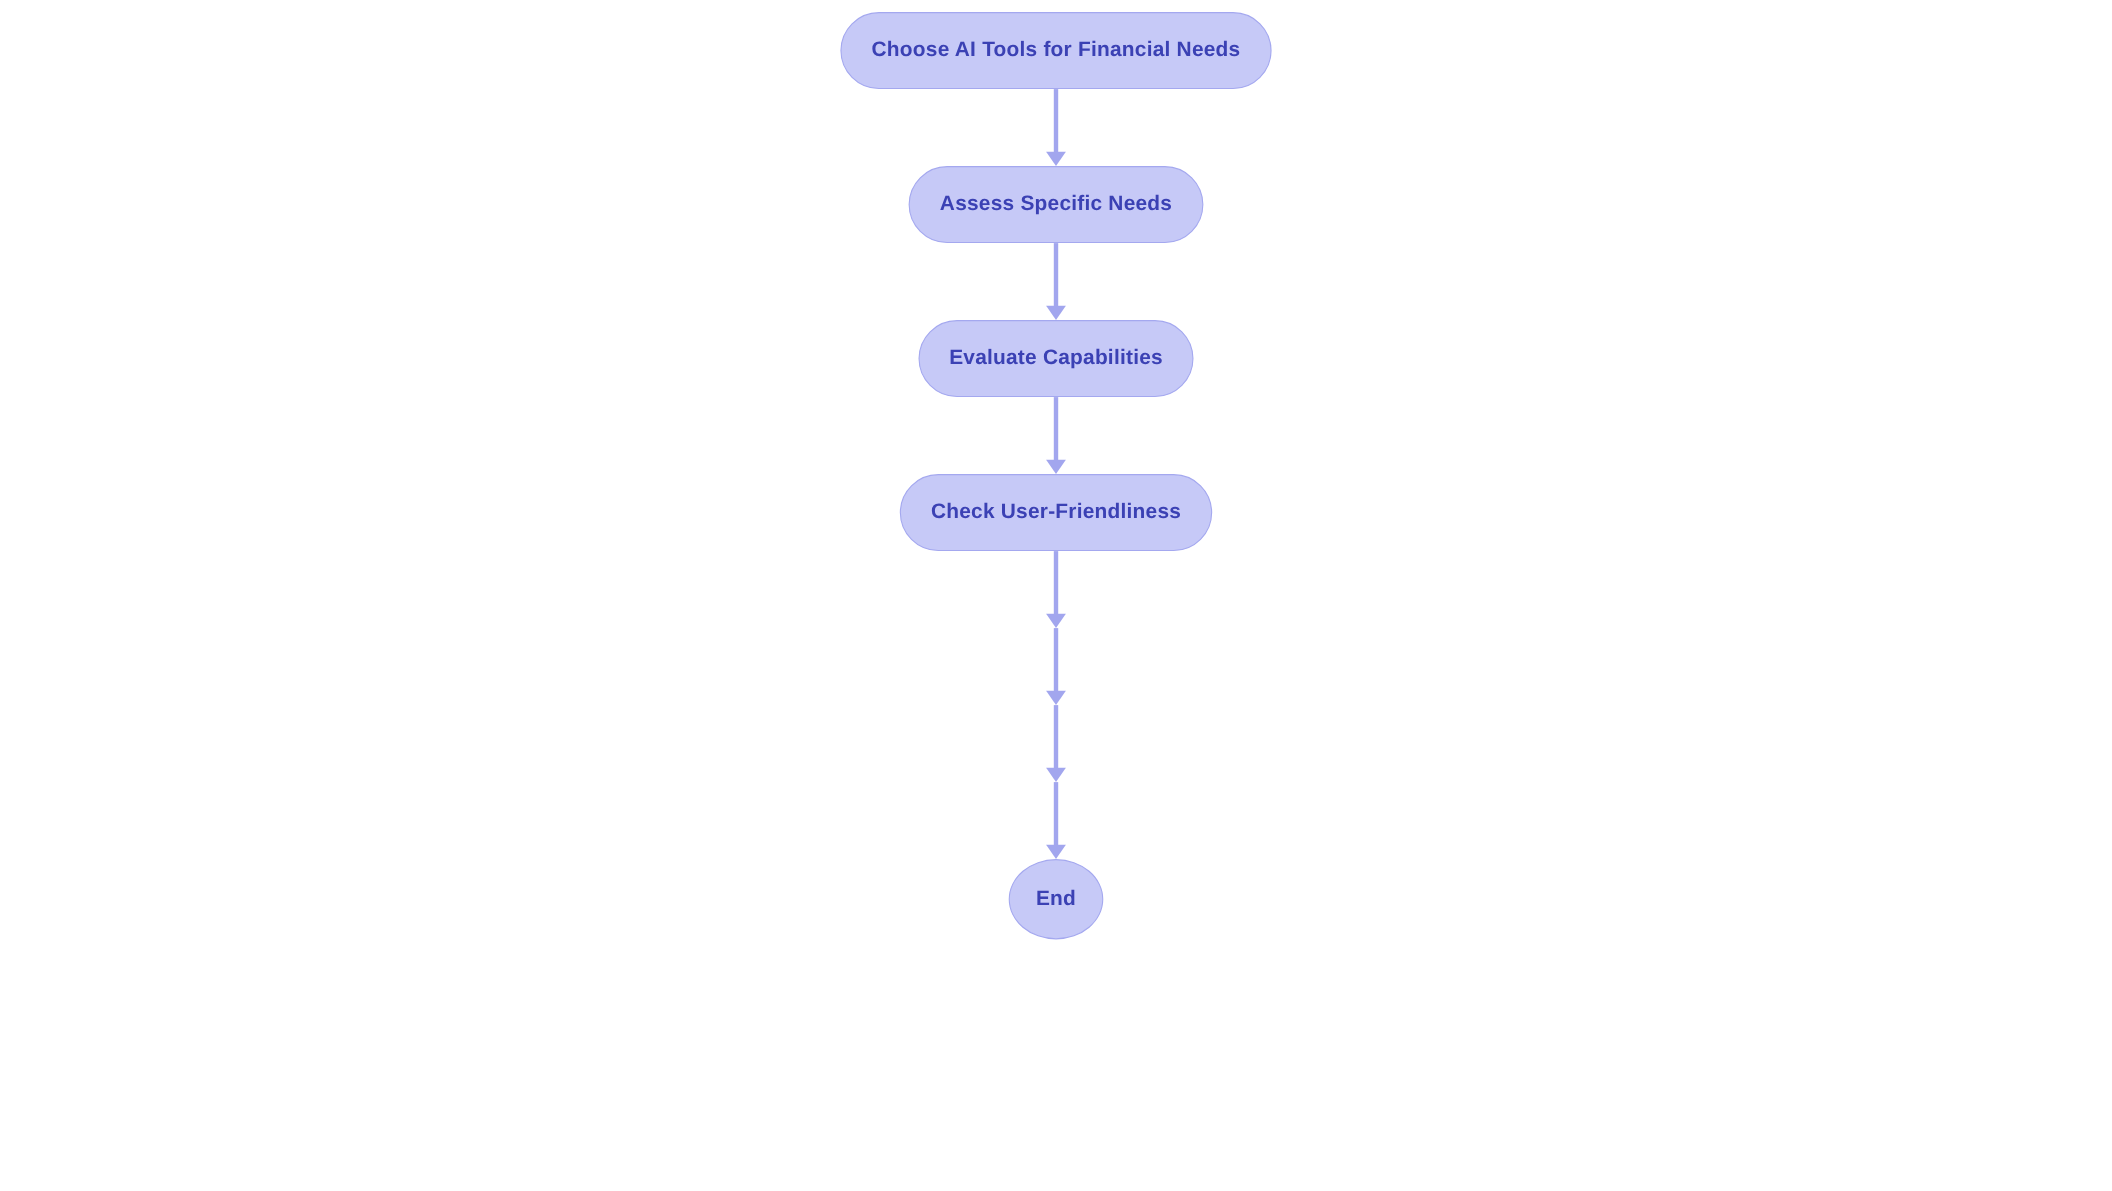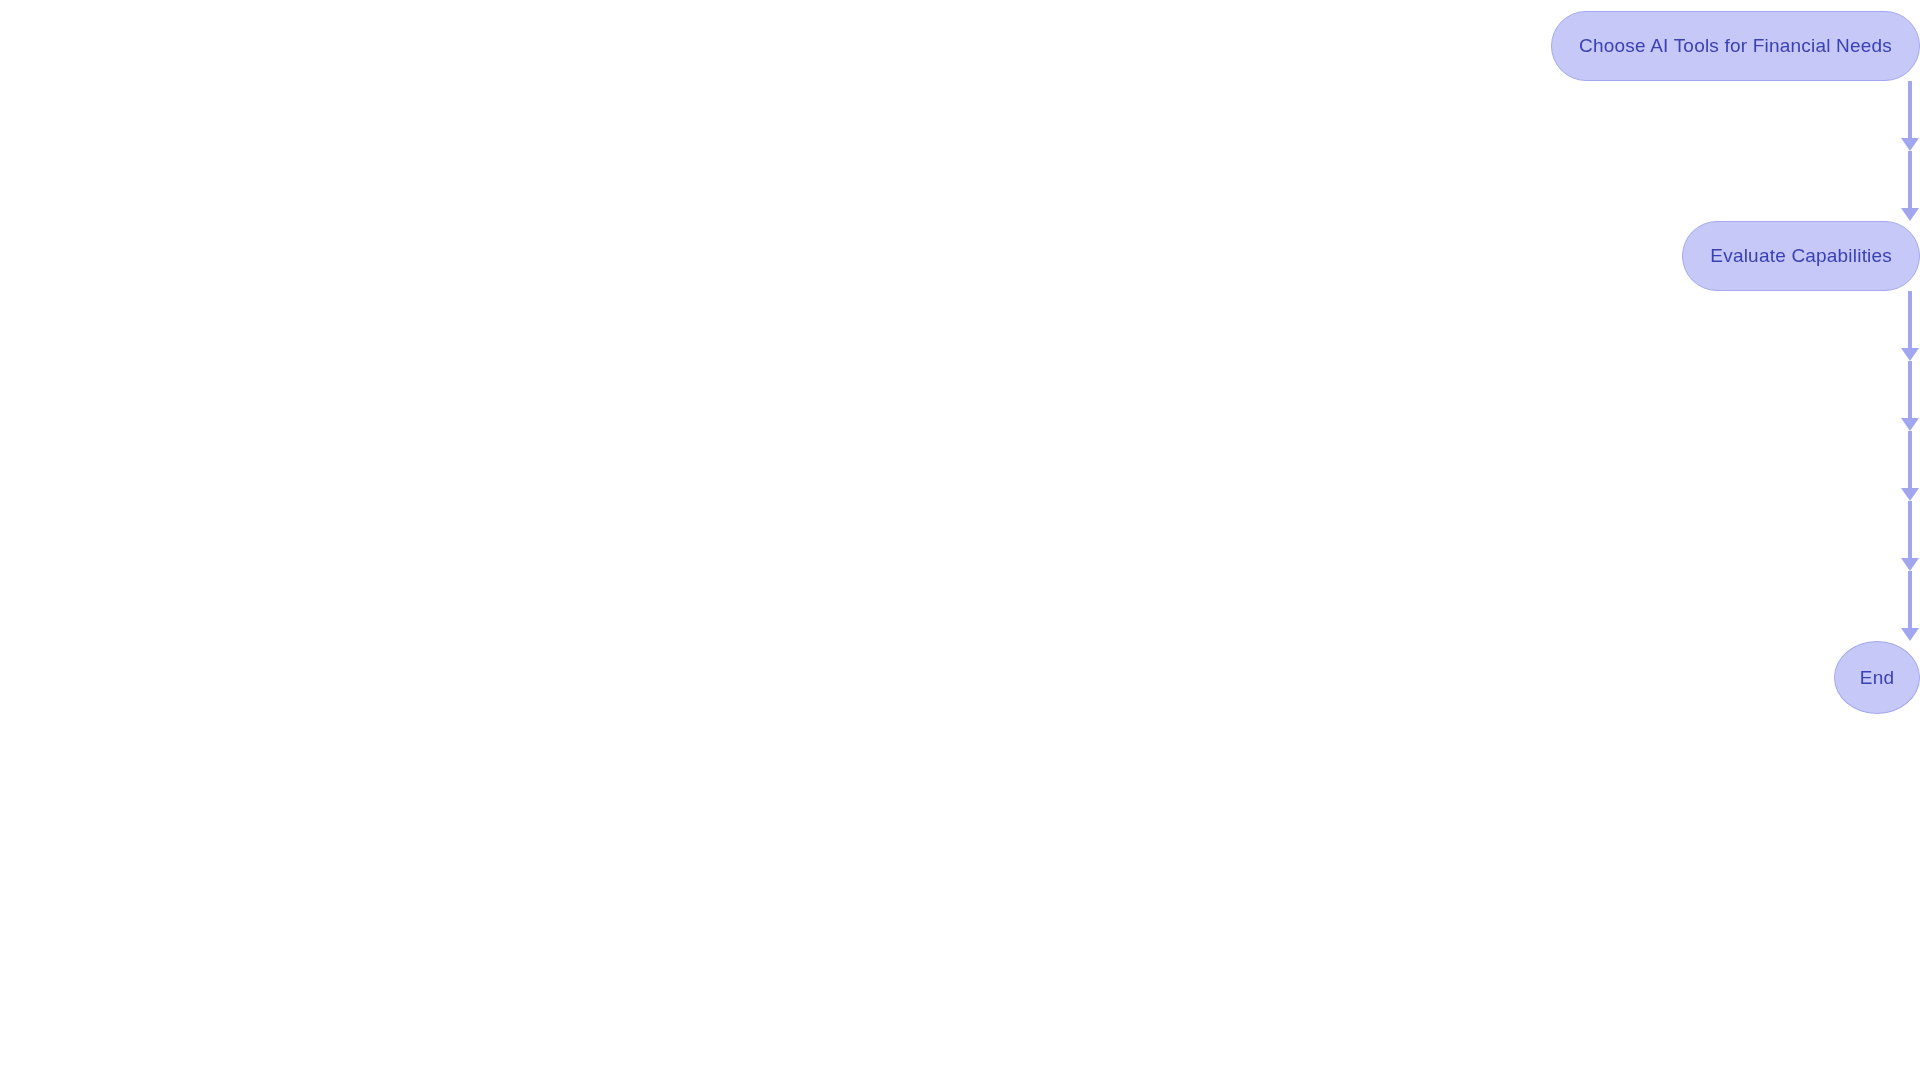--- a/index.html
+++ b/index.html
@@ -21,21 +21,22 @@
     background: var(--background);
     overflow: hidden;
   }
   .flow {
     position: absolute;
     top: 11px;
     left: 0;
     width: 100%;
     display: flex;
     flex-direction: column;
-    align-items: flex-end;
+    align-items: center;
+    font-weight: bold;
   }
   .node {
     min-height: 70px;
     padding: 0 27px;
     border-radius: 35px;
     background: var(--node-fill);
     border: 1.5px solid var(--node-border);
     display: flex;
     align-items: center;
     justify-content: center;
@@ -88,35 +89,41 @@
 
     <div class="node">
       <span class="node-label">Choose AI Tools for Financial Needs</span>
     </div>
 
     <div class="arrow">
       <span class="line"></span>
       <span class="head"></span>
     </div>
 
+    <div class="node">
+      <span class="node-label">Assess Specific Needs</span>
+    </div>
 
     <div class="arrow">
       <span class="line"></span>
       <span class="head"></span>
     </div>
 
     <div class="node">
       <span class="node-label">Evaluate Capabilities</span>
     </div>
 
     <div class="arrow">
       <span class="line"></span>
       <span class="head"></span>
     </div>
 
+    <div class="node">
+      <span class="node-label">Check User-Friendliness</span>
+    </div>
 
     <div class="arrow">
       <span class="line"></span>
       <span class="head"></span>
     </div>
 
 
     <div class="arrow">
       <span class="line"></span>
       <span class="head"></span>

